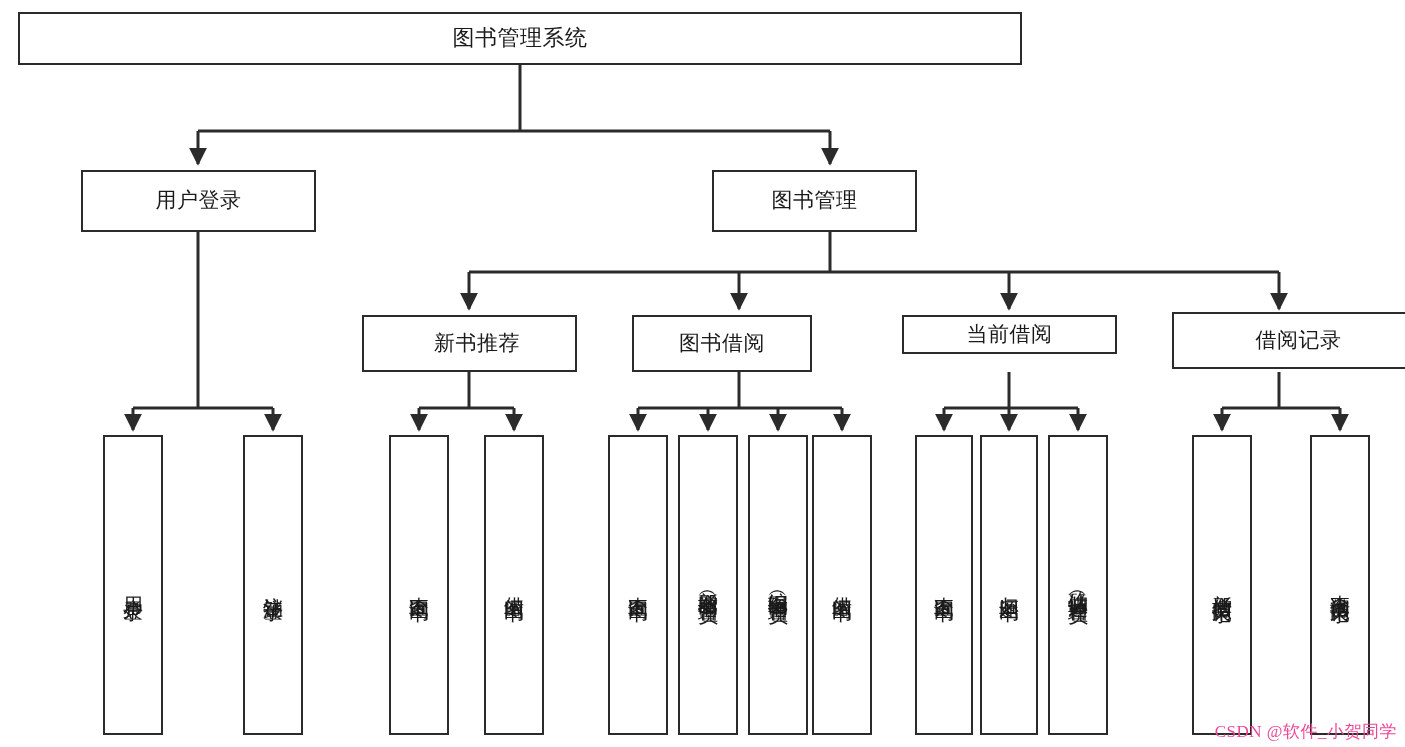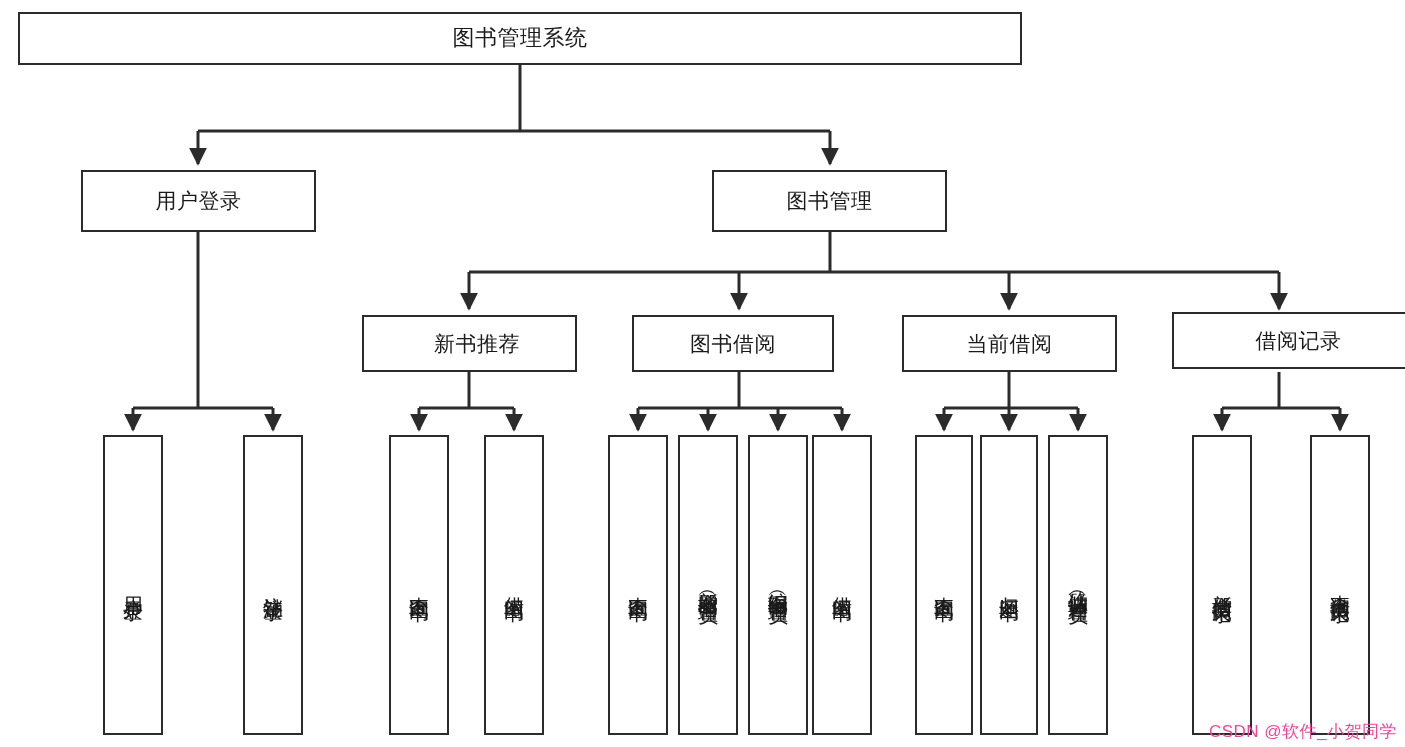--- a/index.html
+++ b/index.html
@@ -5,21 +5,21 @@
   html, body {
     margin: 0;
     padding: 0;
     background: #ffffff;
   }
   #canvas {
     position: relative;
     width: 1405px;
     height: 747px;
     background: #ffffff;
-    font-family: Liberation Sans, sans-serif;
+    font-family: Liberation Serif, serif;
     overflow: hidden;
   }
   #wires {
     position: absolute;
     left: 0;
     top: 0;
     width: 1405px;
     height: 747px;
     pointer-events: none;
   }
@@ -125,31 +125,31 @@
     </g>
   </svg>
 
   <div class="node node-h node-root" style="left:18px; top:12px; width:1004px; height:53px;">
     <span>图书管理系统</span>
   </div>
 
   <div class="node node-h" style="left:81px; top:170px; width:235px; height:62px;">
     <span>用户登录</span>
   </div>
-  <div class="node node-h" style="left:712px; top:170px; width:235px; height:62px;">
+  <div class="node node-h" style="left:712px; top:170px; width:205px; height:62px;">
     <span>图书管理</span>
   </div>
 
   <div class="node node-h" style="left:362px; top:315px; width:215px; height:57px;padding-left:15px;">
     <span>新书推荐</span>
   </div>
-  <div class="node node-h" style="left:632px; top:315px; width:202px; height:57px;">
+  <div class="node node-h" style="left:632px; top:315px; width:180px; height:57px;">
     <span>图书借阅</span>
   </div>
-  <div class="node node-h" style="left:902px; top:315px; width:215px; height:57px;">
+  <div class="node node-h" style="left:902px; top:315px; width:215px; height:39px;">
     <span>当前借阅</span>
   </div>
   <div class="node node-h" style="left:1172px; top:312px; width:253px; height:57px;">
     <span>借阅记录</span>
   </div>
 
   <div class="node node-v" style="left:103px; top:435px; width:60px; height:300px;">
     <span class="vtext">用户登录</span>
   </div>
   <div class="node node-v" style="left:243px; top:435px; width:60px; height:300px;">

